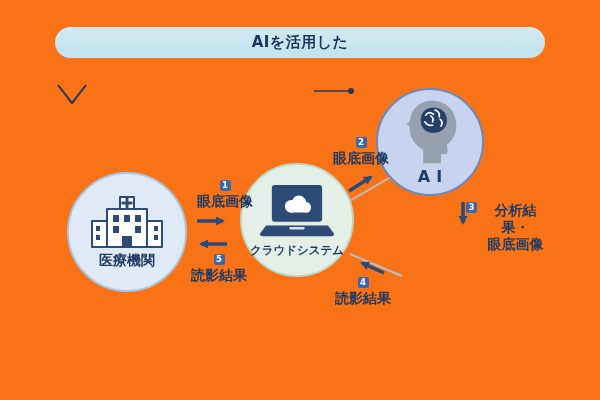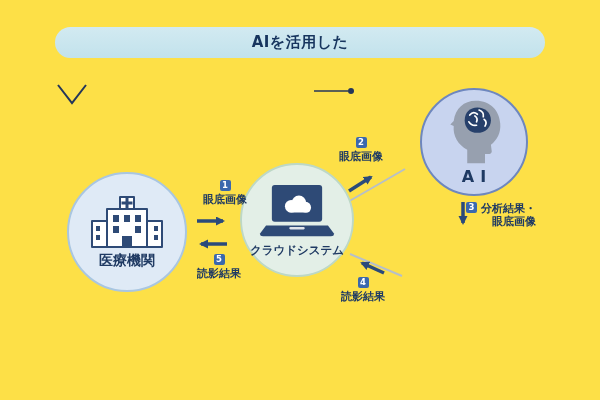--- a/index.html
+++ b/index.html
@@ -1,17 +1,17 @@
 <!DOCTYPE html>
 <html><head>
 <meta charset="utf-8">
 <style>
   html,body { margin:0; padding:0; background:#fff; }
   .stage {
-    position:relative; width:600px; height:400px; background:#fde047;
+    position:relative; width:600px; height:400px; background:#f97316;
     font-family:"DejaVu Sans", sans-serif; overflow:hidden;
   }
   
   .banner {
     position:absolute; left:55px; top:27px; width:490px; height:31px;
     background:linear-gradient(#d2eaf1,#c2e2ec);
     border-radius:16px;
     display:flex; align-items:center; justify-content:center;
     font-size:15px; font-weight:bold; color:#17355e; letter-spacing:0.5px;
   }
@@ -27,40 +27,40 @@
   .connector-layer .thin  { stroke:#b6bfc9; stroke-width:2; }
   .connector-layer .arrow { stroke:#2a4a7b; stroke-width:3.5; stroke-linecap:butt; }
   
   .node {
     position:absolute; border-radius:50%; box-sizing:border-box;
     display:flex; flex-direction:column; align-items:center; justify-content:center;
   }
   .node-label { font-weight:bold; color:#1f3a63; margin-top:2px; white-space:nowrap; }
   .node-hospital { left:67px;  top:172px; width:120px; height:120px; background:#dfeaf6; border:2px solid #a9c6e1; }
   .node-cloud    { left:240px; top:163px; width:114px; height:114px; background:#e3efe7; border:2px solid #bdd8c6; }
-  .node-ai       { left:420px; top:88px;  width:108px; height:108px; background:#c8d4ef; border:2px solid #6e87be; }
+  .node-ai       { left:376px; top:88px;  width:108px; height:108px; background:#c8d4ef; border:2px solid #6e87be; }
   .node-doctor   { left:398px; top:243px; width:108px; height:108px; background:#dbe7f5; border:2px solid #a9c6e1; }
   .node-hospital .node-label { font-size:14px; }
   .node-cloud .node-label    { font-size:11.5px; }
   .node-ai .node-label       { font-size:16px; letter-spacing:6px; padding-left:6px; }
   .node-doctor .node-label   { font-size:13px; }
   
   .flow-label {
     position:absolute; display:flex; align-items:center; gap:2px;
   }
   .flow-label.col { flex-direction:column; }
   .flow-label.row { flex-direction:row; align-items:flex-start; gap:4px; }
   .badge {
     display:inline-block; width:11px; height:11px; line-height:11px;
     background:#3b68ad; color:#fff; font-size:8.5px; font-weight:bold;
     text-align:center; border-radius:2px; flex:0 0 auto;
   }
   .flow-text {
-    font-size:11px; font-weight:bold; color:#1f3a63;
-    white-space:pre-line; line-height:1.2; text-align:right;
+    font-size:14px; font-weight:bold; color:#1f3a63;
+    white-space:pre-line; line-height:1.2; text-align:center;
   }
   .fl-1 { left:194px; top:180px; width:62px; }
   .fl-2 { left:330px; top:137px; width:62px; }
   .fl-3 { left:466px; top:202px; width:84px; }
   .fl-4 { left:332px; top:277px; width:62px; }
   .fl-5 { left:188px; top:254px; width:62px; }
 </style>
 </head>
 <body>
 

